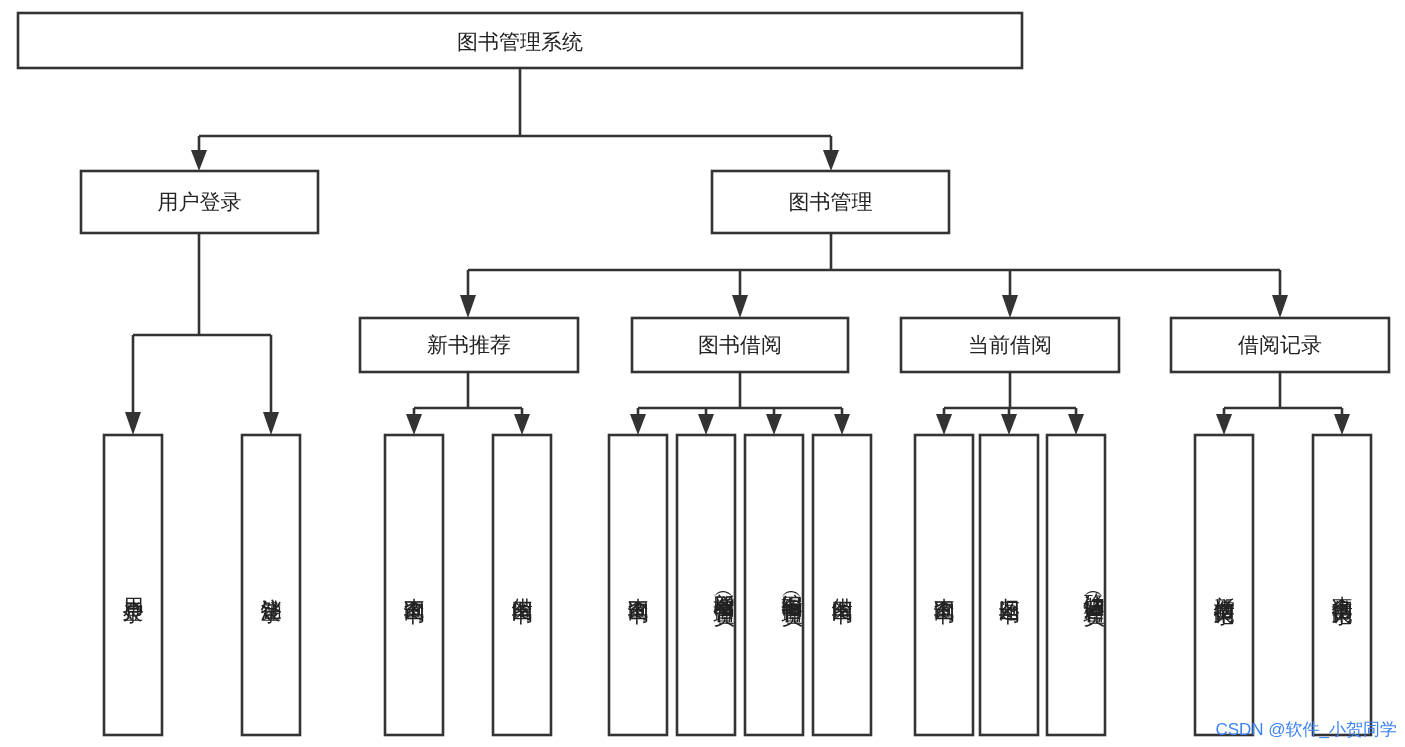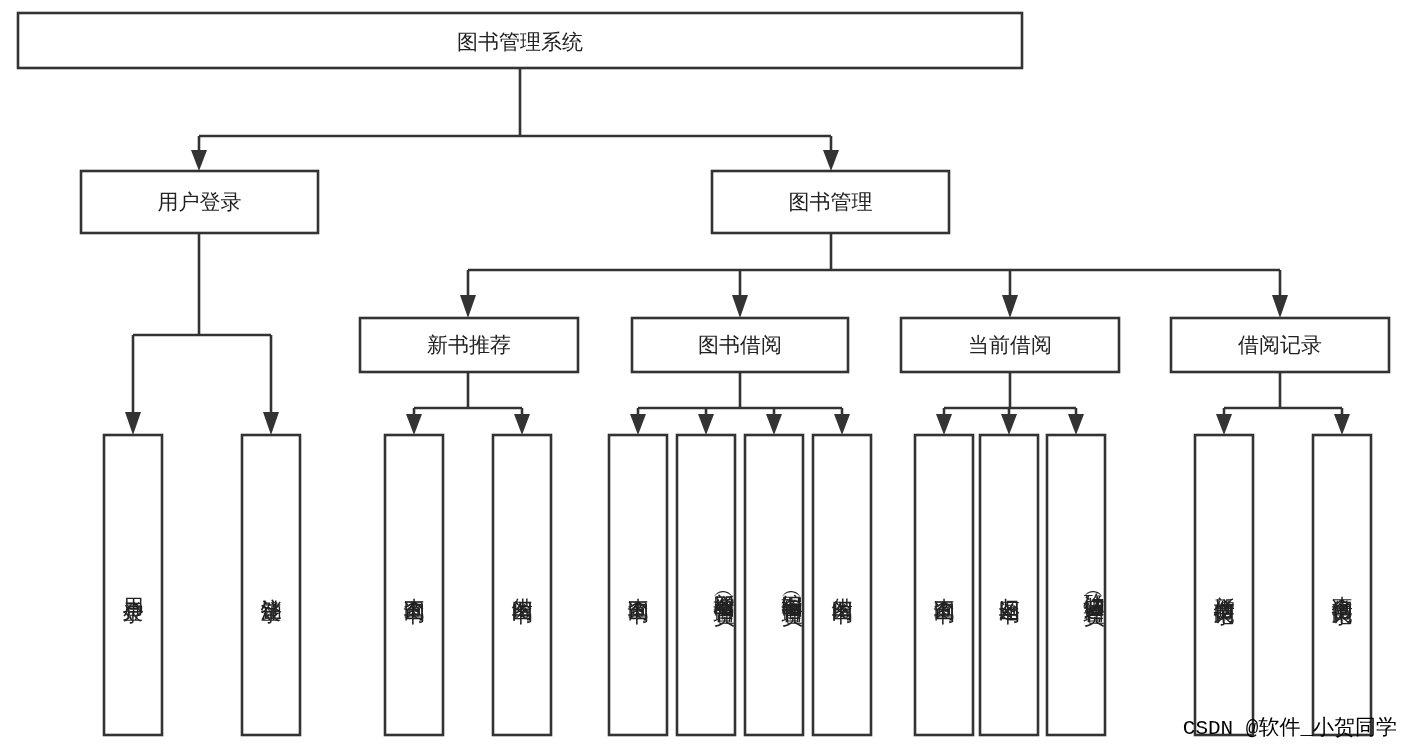--- a/index.html
+++ b/index.html
@@ -59,23 +59,23 @@
     display: flex;
     align-items: center;
     justify-content: center;
     white-space: nowrap;
     pointer-events: none;
   }
   .watermark {
     position: absolute;
     right: 8px;
     bottom: 6px;
-    font-family: Liberation Mono, monospace;
-    font-size: 21px;
-    color: #000000;
+    font-family: Liberation Sans, sans-serif;
+    font-size: 17px;
+    color: #3b82f6;
     white-space: nowrap;
   }
 </style>
 </head>
 <body>
 
 <div id="diagram-root">
 
   <svg class="diagram-canvas" viewBox="0 0 1405 747" xmlns="http://www.w3.org/2000/svg">
 

